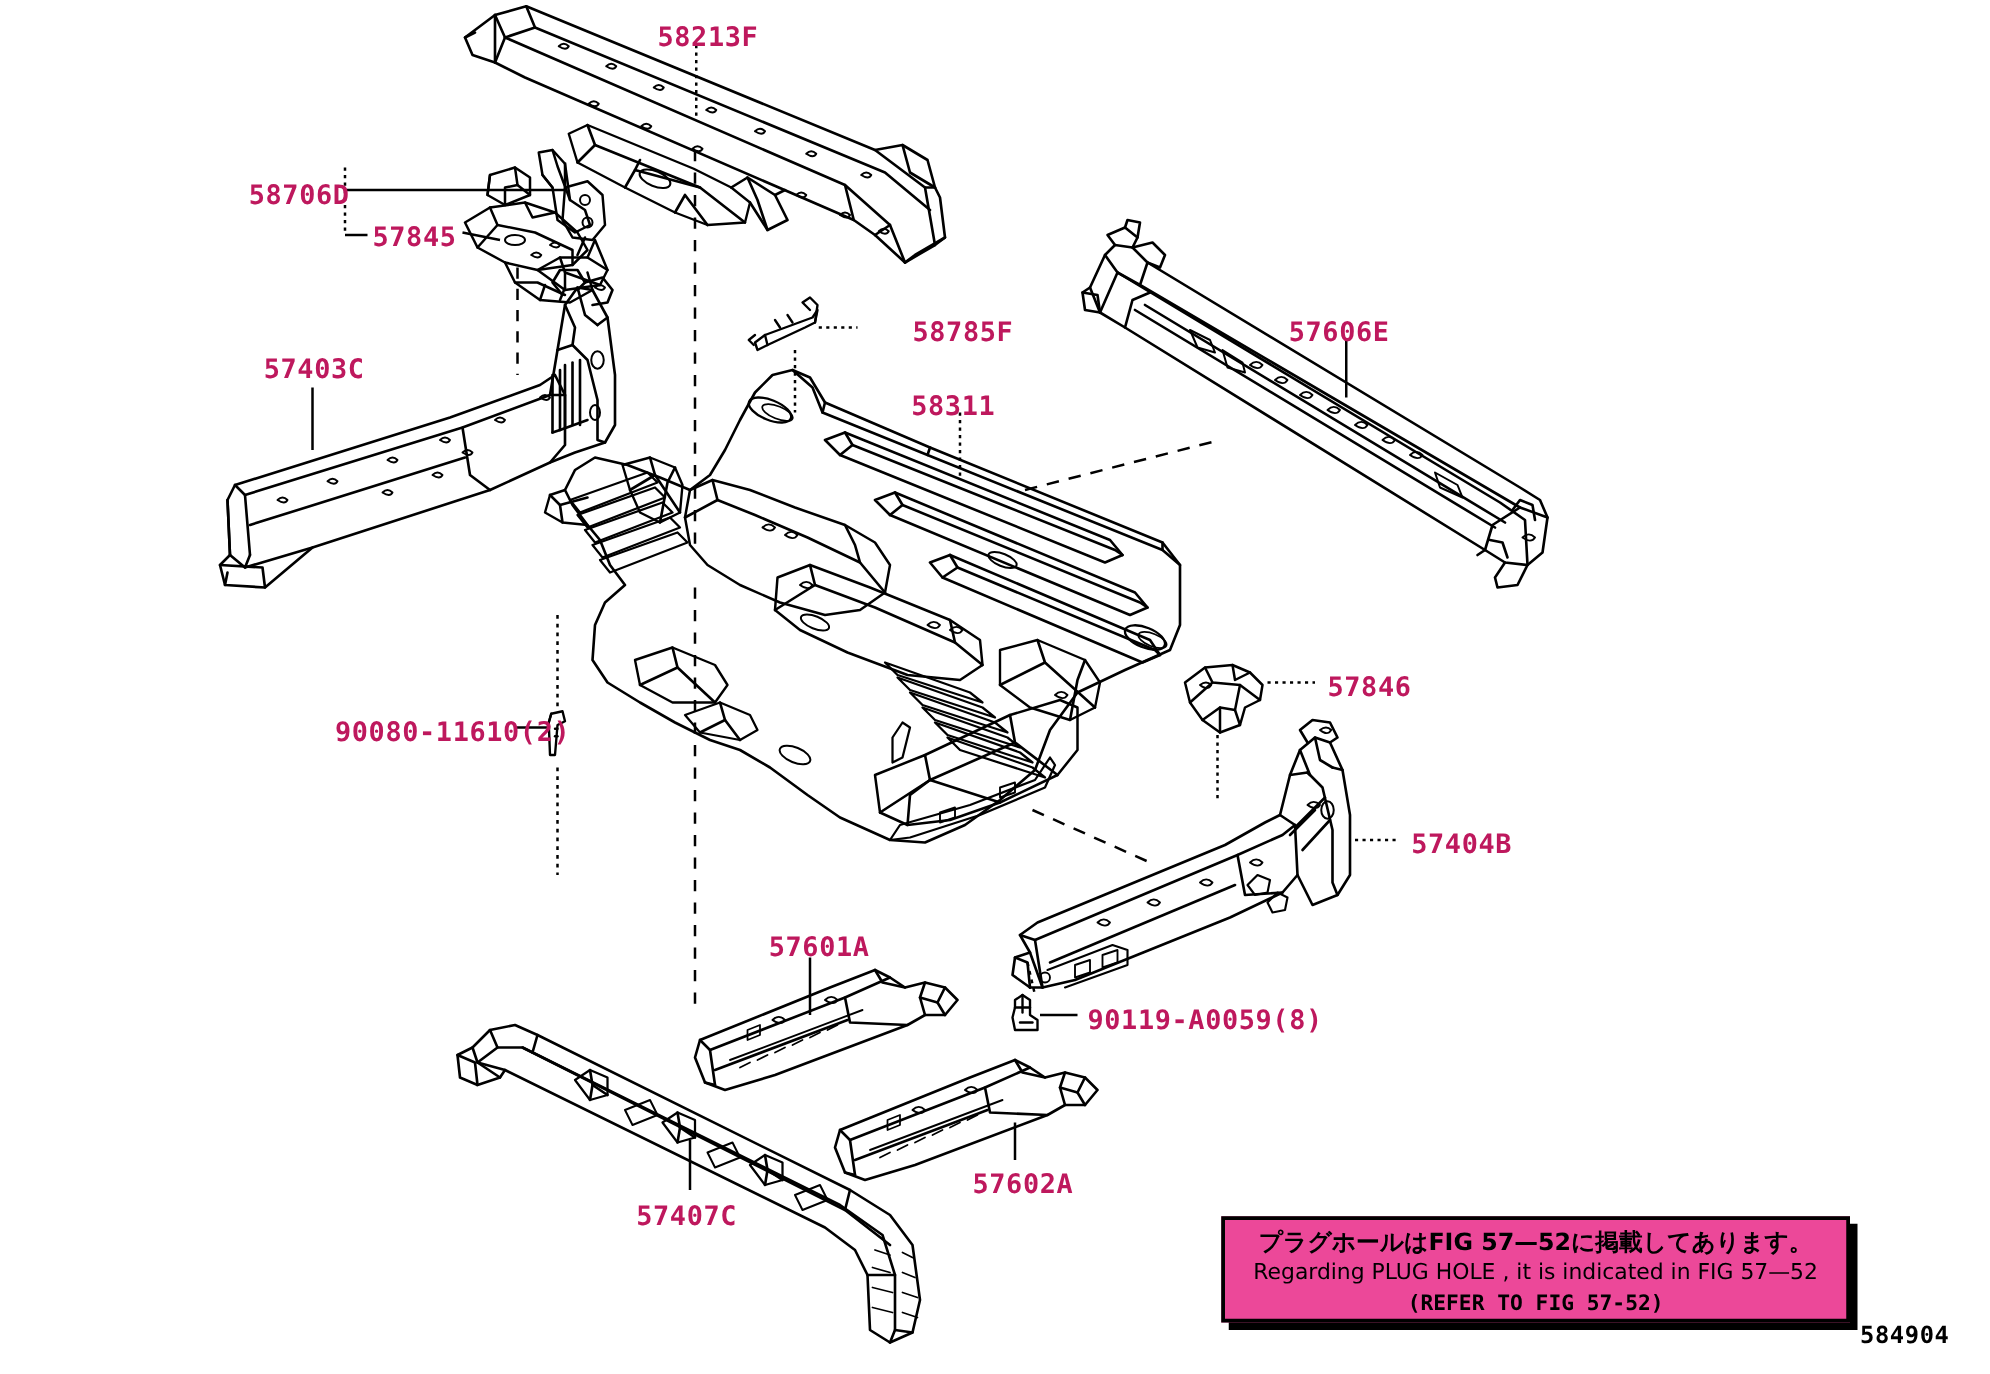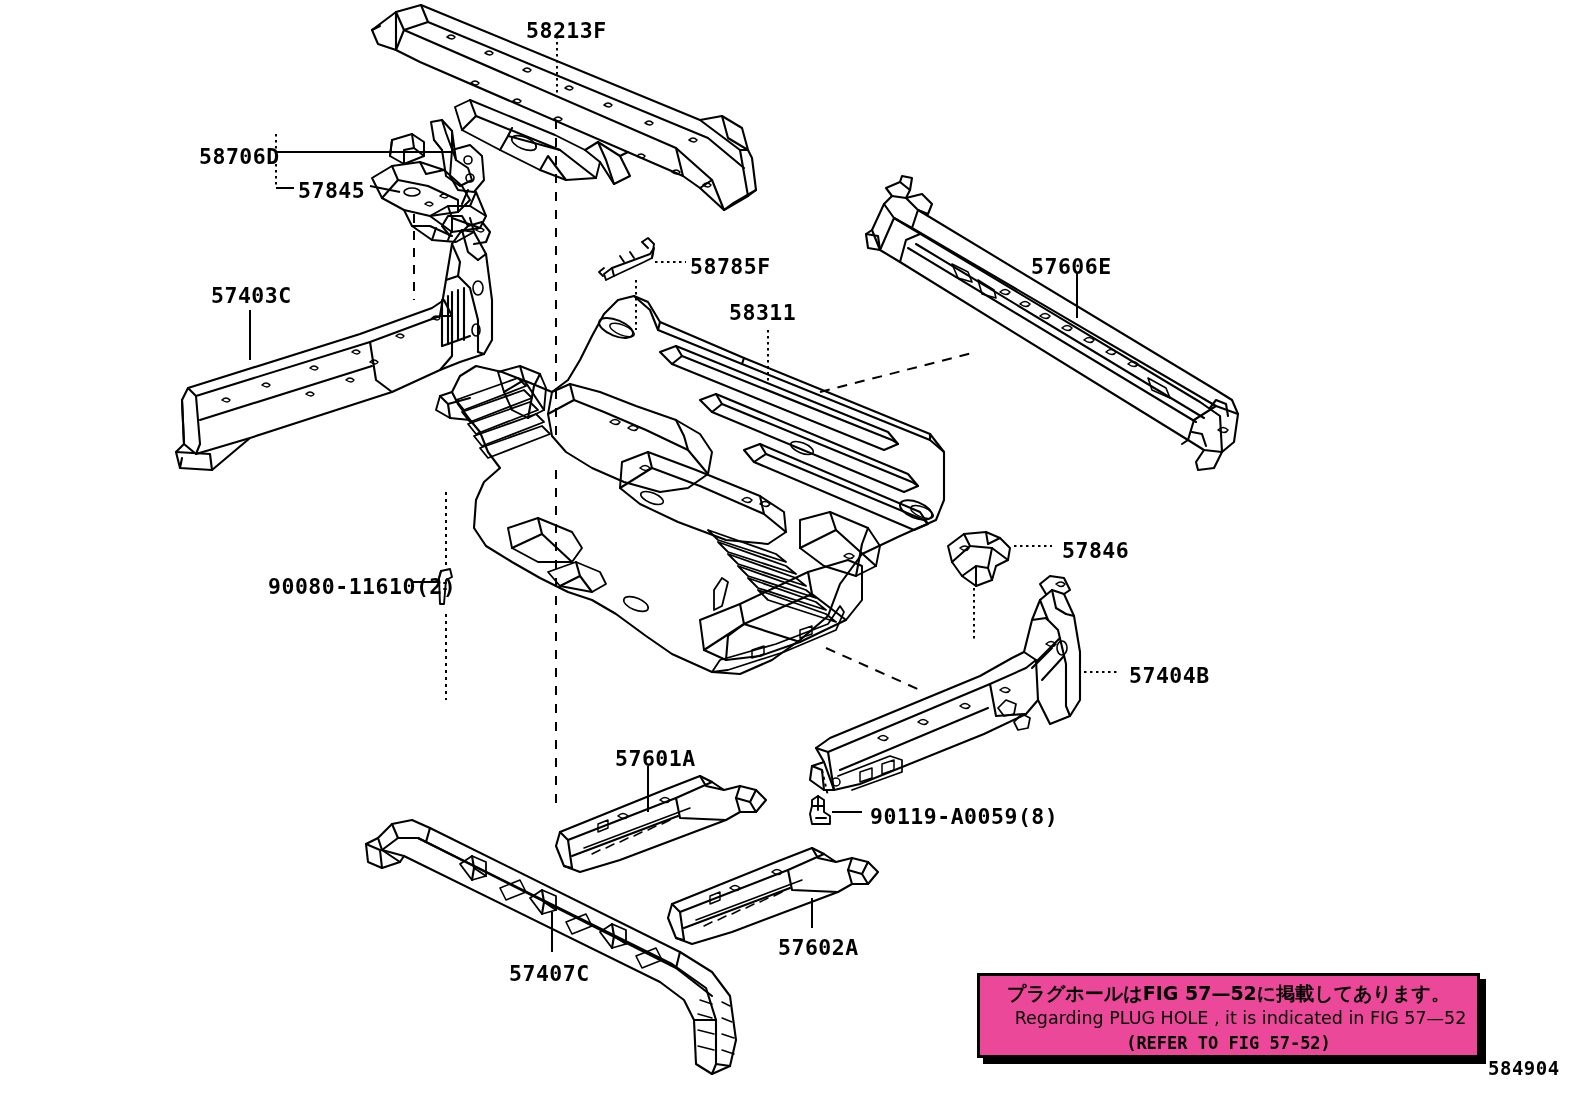--- a/index.html
+++ b/index.html
@@ -1,28 +1,28 @@
 <!DOCTYPE html>
 <html><head>
 <meta charset="utf-8">
 <style>
   html,body{margin:0;padding:0;background:#fff;}
   body{width:1592px;height:1099px;position:relative;overflow:hidden;
        font-family:"DejaVu Sans Mono","Liberation Mono",monospace;color:#000;}
   #stage{position:absolute;left:0;top:0;width:1592px;height:1099px;}
   svg#art{position:absolute;left:0;top:0;width:1592px;height:1099px;}
   .lbl{position:absolute;font-family:"DejaVu Sans Mono","Liberation Mono",monospace;
-       font-weight:700;font-size:21.5px;letter-spacing:0.5px;color:#000000;white-space:nowrap;}
+       font-weight:700;font-size:21.5px;letter-spacing:0.5px;color:#be185d;white-space:nowrap;}
   .note-box{position:absolute;left:977px;top:973px;width:503px;height:85px;
        background:#ec4899;border:3px solid #000;box-sizing:border-box;
        box-shadow:6px 6px 0 #000;}
   .note-l1{position:absolute;left:0;top:5px;width:100%;text-align:center;
        font-family:"DejaVu Sans","Liberation Sans",sans-serif;font-size:19px;font-weight:700;}
   .note-l2{position:absolute;left:0;top:32px;width:100%;text-align:center;
-       font-family:"DejaVu Sans","Liberation Sans",sans-serif;font-size:17.5px;padding-left:12px;}
+       font-family:"DejaVu Sans","Liberation Sans",sans-serif;font-size:17.5px;}
   .note-l3{position:absolute;left:0;top:57px;width:100%;text-align:center;
        font-family:"DejaVu Sans Mono","Liberation Mono",monospace;font-size:17px;font-weight:700;}
   .figno{position:absolute;left:1468px;top:1057px;
        font-family:"DejaVu Sans Mono","Liberation Mono",monospace;
        font-size:19px;font-weight:700;letter-spacing:0.5px;margin-left:20px;}
 </style>
 </head>
 <body>
 
 <div id="stage">
@@ -520,23 +520,23 @@
 
     <line x1="556" y1="470" x2="556" y2="810" stroke-width="2" stroke-dasharray="9 9"></line>
 
     <line x1="446" y1="614" x2="446" y2="700" stroke-width="2" stroke-dasharray="3 4"></line>
   </g>
 </svg>
 
 <div class="lbl" style="left:526px;top:18px">58213F</div>
 <div class="lbl" style="left:199px;top:144px">58706D</div>
 <div class="lbl" style="left:298px;top:178px">57845</div>
-<div class="lbl" style="left:690px;top:254px">58785F</div>
+<div class="lbl" style="left:730px;top:254px">58785F</div>
 <div class="lbl" style="left:211px;top:283px">57403C</div>
-<div class="lbl" style="left:729px;top:300px">58311</div>
+<div class="lbl" style="left:729px;top:313px">58311</div>
 <div class="lbl" style="left:1031px;top:254px">57606E</div>
 <div class="lbl" style="left:1062px;top:538px">57846</div>
 <div class="lbl" style="left:1129px;top:663px">57404B</div>
 <div class="lbl" style="left:268px;top:574px">90080-11610(2)</div>
 <div class="lbl" style="left:870px;top:804px">90119-A0059(8)</div>
 <div class="lbl" style="left:615px;top:746px">57601A</div>
 <div class="lbl" style="left:778px;top:935px">57602A</div>
 <div class="lbl" style="left:509px;top:961px">57407C</div>
 
 <div class="note-box">

